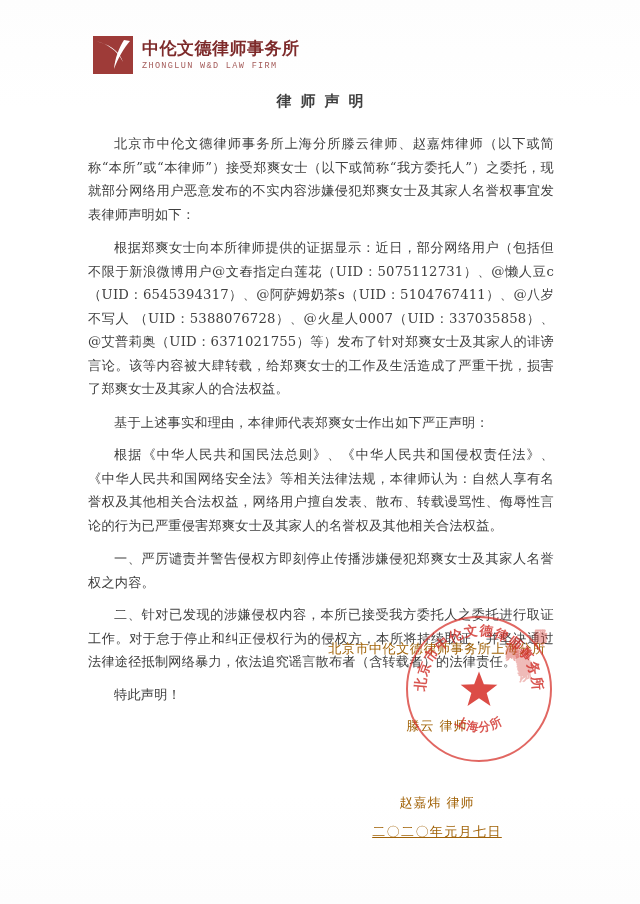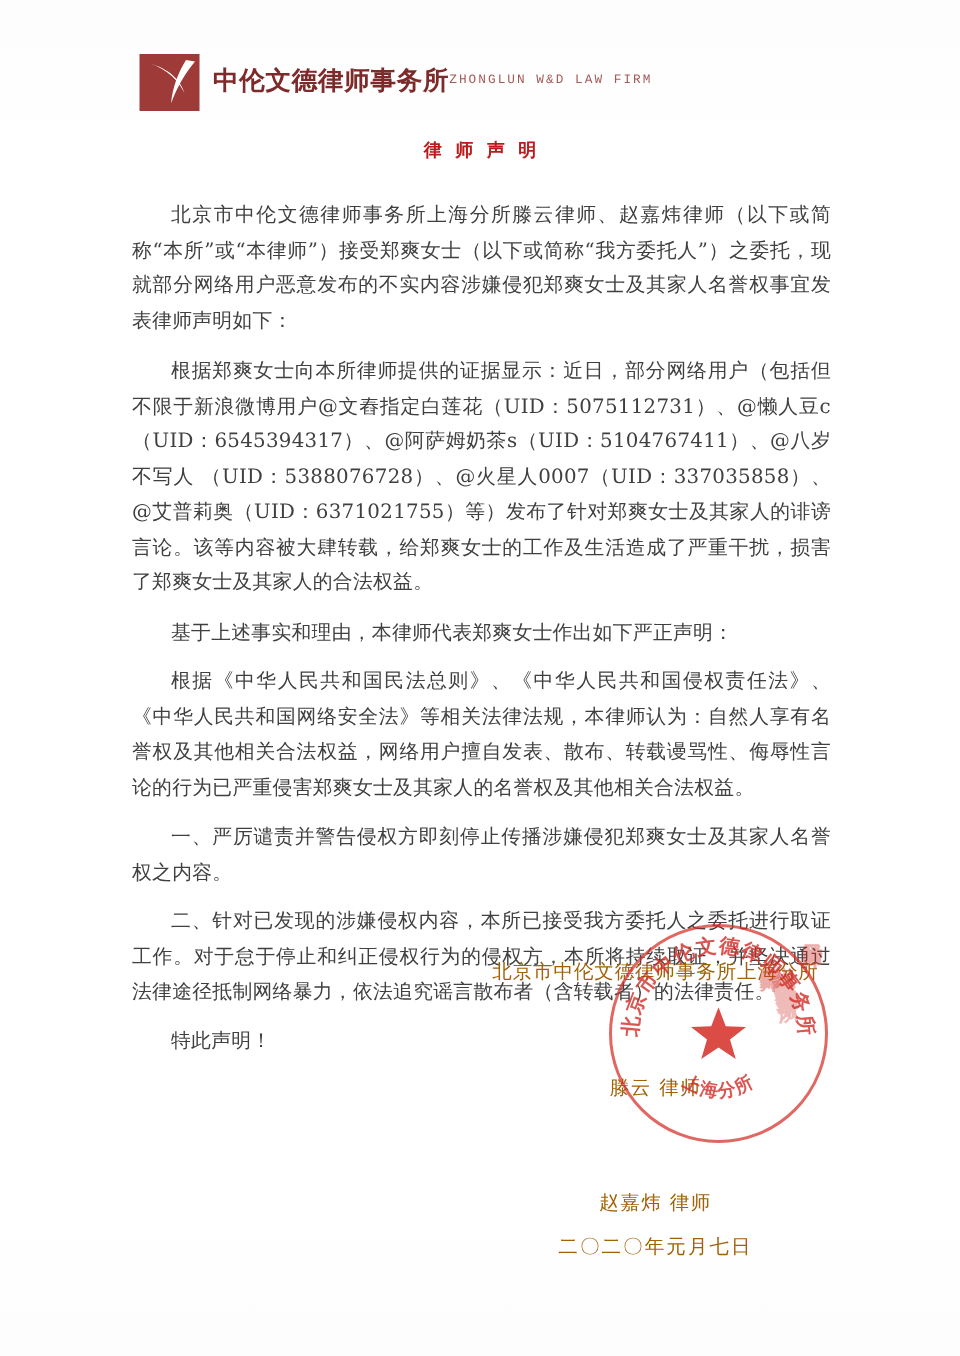--- a/index.html
+++ b/index.html
@@ -38,21 +38,21 @@
     height: 38px;
     background: #9e3b38;
     position: relative;
     overflow: hidden;
     flex: none;
   }
   .logo-mark svg { display:block; }
   .logo-text {
     margin-left: 9px;
     display: flex;
-    flex-direction: row;
+    flex-direction: column;
     justify-content: center;
   }
   .logo-cn {
     font-family: "DejaVu Serif", "Liberation Serif", serif;
     font-size: 17px;
     font-weight: bold;
     color: #7d2a2a;
     letter-spacing: 0.5px;
     line-height: 1.15;
     white-space: nowrap;
@@ -67,25 +67,25 @@
   }
 
   
   .doc-title {
     position: absolute;
     top: 92px;
     left: 0;
     width: 640px;
     text-align: center;
     font-family: "DejaVu Serif", "Liberation Serif", serif;
-    font-size: 12px;
+    font-size: 15px;
     font-weight: bold;
     letter-spacing: 9px;
     text-indent: 9px;
-    color: #b91c1c;
+    color: #404040;
   }
 
   
   .body-area {
     position: absolute;
     left: 88px;
     top: 132px;
     width: 466px;
   }
   .para {
@@ -112,21 +112,21 @@
   }
   .sign-line {
     font-family: "DejaVu Serif", "Liberation Serif", serif;
     font-size: 13px;
     color: #a16207;
     line-height: 29px;
     letter-spacing: 0.6px;
     white-space: nowrap;
   }
   .sign-line.name { letter-spacing: 1px; margin-top: 48px; }
-  .sign-line.date { letter-spacing: 1.4px; }
+  .sign-line.date { letter-spacing: 1.4px; text-decoration: underline; }
 
   
   .seal-round {
     position: absolute;
     left: 406px;
     top: 616px;
     width: 142px;
     height: 142px;
     border-radius: 50%;
     border: 2.4px solid rgba(214, 45, 38, 0.72);

